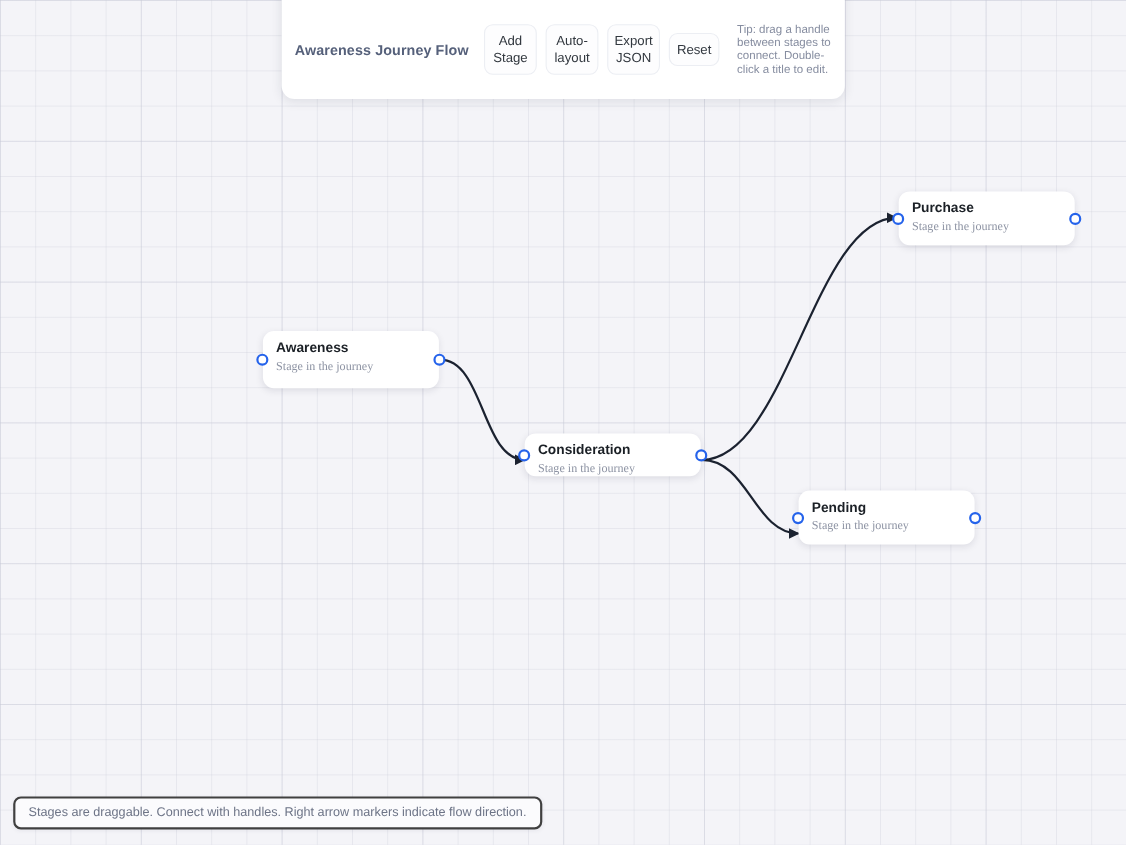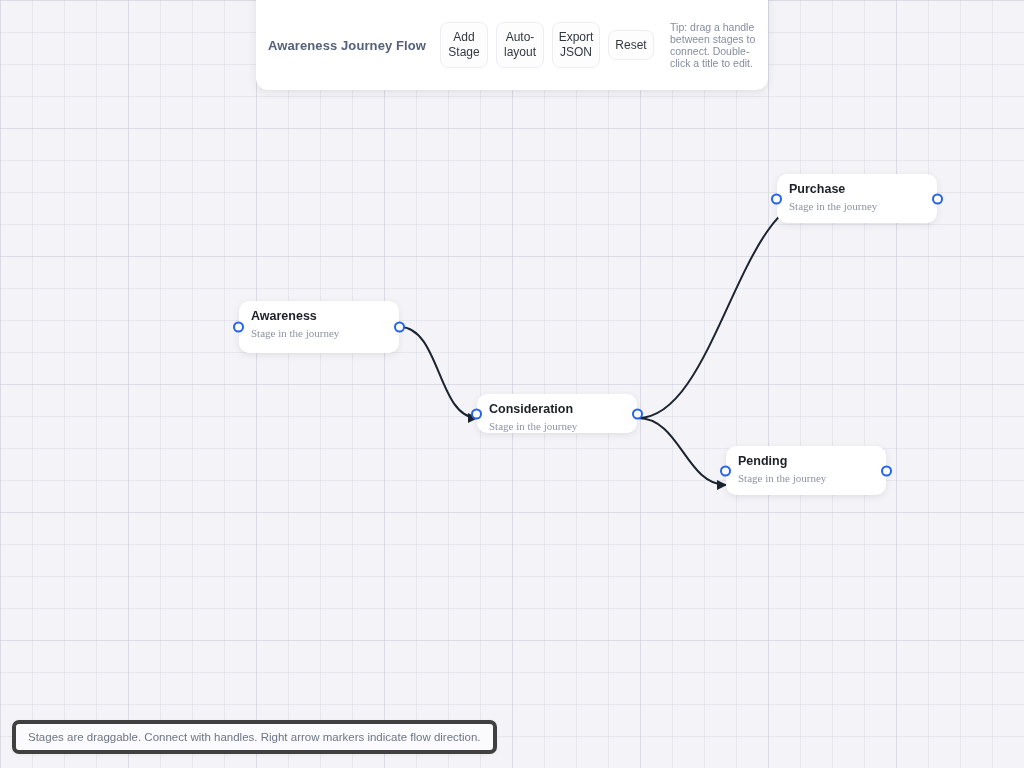--- a/index.html
+++ b/index.html
@@ -132,21 +132,21 @@
   }
   .handle.left  { left: -6px;  transform: translateY(-50%); }
   .handle.right { right: -6px; transform: translateY(-50%); }
 
   
   #statusbar {
     position: absolute;
     left: 12px;
     bottom: 14px;
     background: #fbfbfd;
-    border: 4px solid #404040;
+    border: 2px solid #404040;
     border-radius: 7px;
     padding: 7px 12px;
     font-size: 11.5px;
     color: #6d7487;
     box-shadow: 0 1px 4px rgba(28,34,60,0.06);
     white-space: nowrap;
   }
 </style>
 </head>
 <body>
@@ -171,21 +171,21 @@
     <div class="handle right"></div>
   </div>
 
   <div class="node" id="node-consideration" style="left:477px; top:394px; width:160px; height:39px;">
     <div class="node-title">Consideration</div>
     <div class="node-sub">Stage in the journey</div>
     <div class="handle left"></div>
     <div class="handle right"></div>
   </div>
 
-  <div class="node" id="node-purchase" style="left:777px; top:174px; width:160px; height:49px;">
+  <div class="node" id="node-purchase" style="left:817px; top:174px; width:160px; height:49px;">
     <div class="node-title">Purchase</div>
     <div class="node-sub">Stage in the journey</div>
     <div class="handle left"></div>
     <div class="handle right"></div>
   </div>
 
   <div class="node" id="node-pending" style="left:726px; top:446px; width:160px; height:49px;">
     <div class="node-title">Pending</div>
     <div class="node-sub">Stage in the journey</div>
     <div class="handle left"></div>

